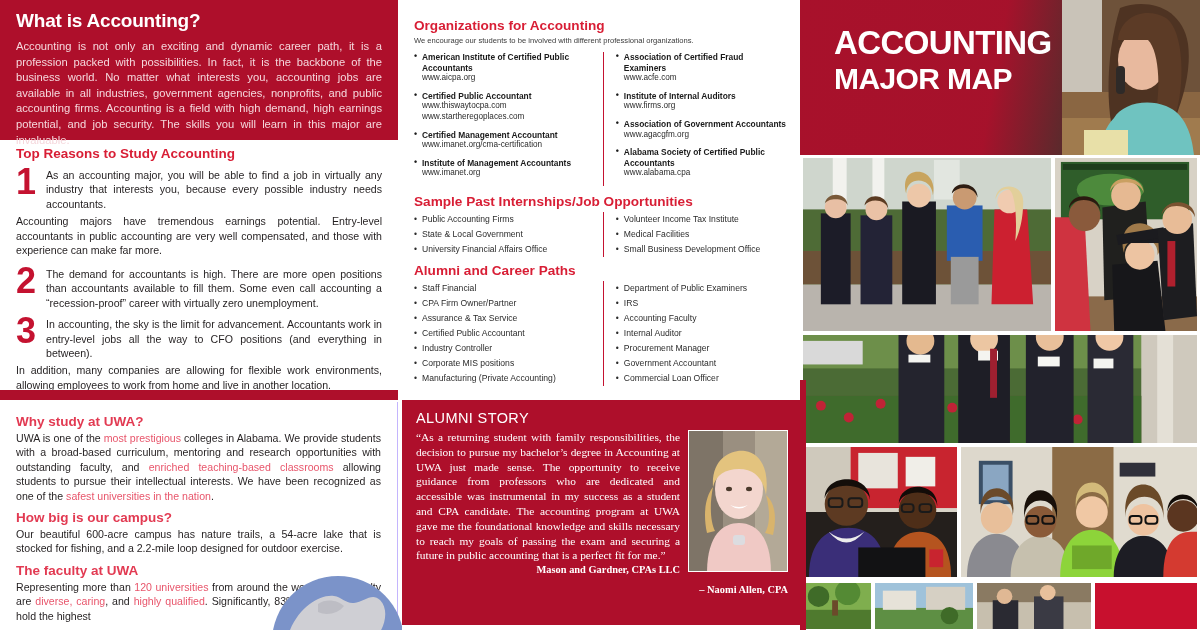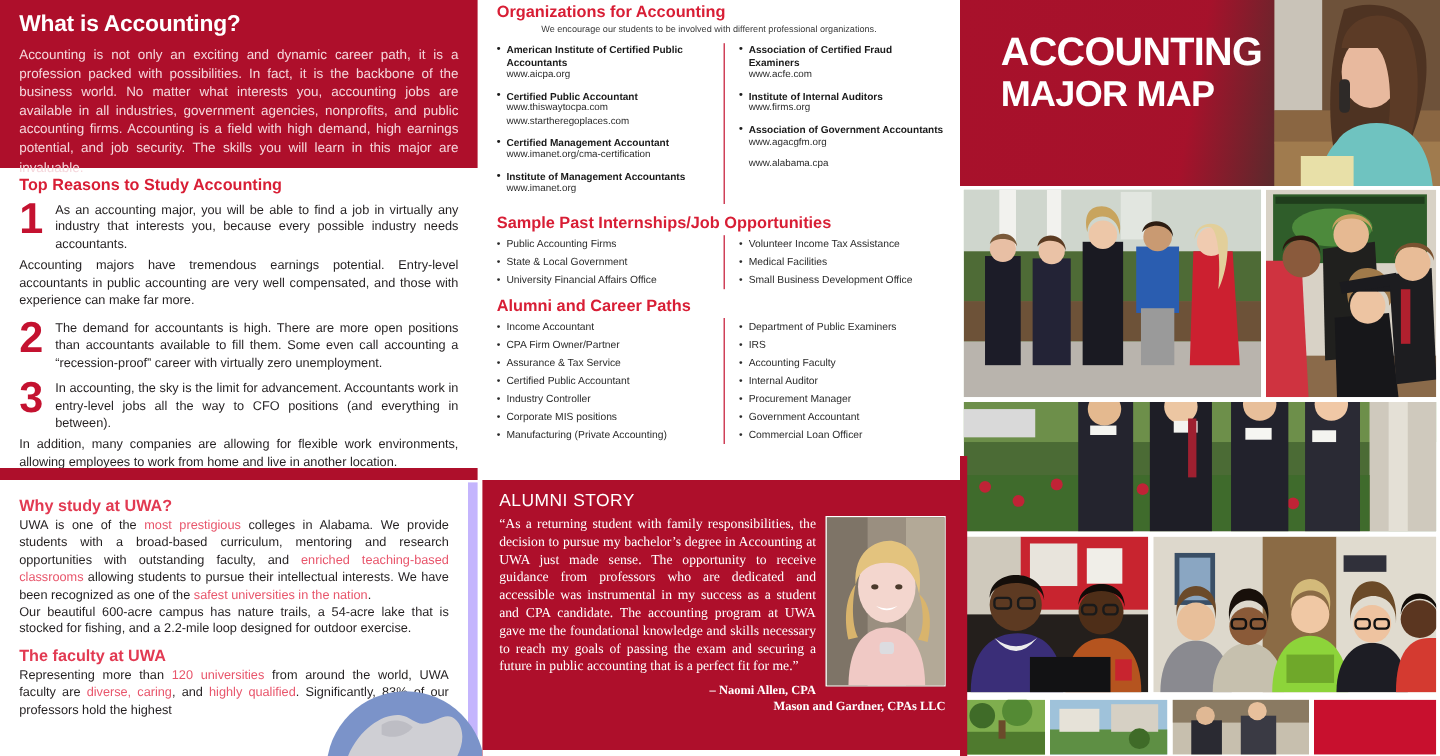--- a/index.html
+++ b/index.html
@@ -40,38 +40,38 @@
   }
   .plain-p { font-size:10.6px; line-height:14.6px; color:#231f20; text-align:justify; margin:3px 0 6px 0; }
 
   .red-divider {
     position:absolute; left:0; top:390px; width:398px; height:10px; background:#AE0F2B;
   }
 
   .lowleft {
     position:absolute; left:0; top:402px; width:398px; height:228px;
     padding:12px 16px 0 16px; background:#fff;
-    border-right:8px solid #c4b5fd;
+    border-right:1px solid #c4b5fd;
   }
   .lowleft h3 { font-size:13.5px; font-weight:bold; color:#E23A52; margin:0 0 2px 0; }
   .lowleft h3.tight { margin-top:7px; }
   .lowleft p { font-size:10.6px; line-height:14.4px; color:#231f20; text-align:justify; }
   .hl { color:#E8556B; }
 
   .globe {
     position:absolute; left:268px; bottom:0; width:140px; height:60px; overflow:hidden;
     pointer-events:none;
   }
 
   
   .col-mid { position:absolute; left:402px; top:0; width:398px; height:630px; background:#fff; }
 
-  .mid-top { padding:2px 12px 0 12px; }
+  .mid-top { padding:18px 12px 0 12px; }
   .mid-h2 { font-size:13.6px; font-weight:bold; color:#D81E35; margin-bottom:3px; }
-  .mid-sub { font-size:7.6px; color:#3a3a3a; margin-bottom:7px;margin-left:37px; }
+  .mid-sub { font-size:7.6px; color:#3a3a3a; margin-bottom:7px; }
 
   .two-col { display:flex; gap:4px; }
   .two-col .c1 { width:196px; padding-right:8px; }
   .two-col .c2 { width:196px; padding-left:12px; border-left:1.5px solid #C41230; }
 
   .org { margin-bottom:7px; }
   .org .name {
     font-size:8.4px; font-weight:bold; color:#1a1a1a; line-height:10.6px;
     position:relative; padding-left:8px;
   }
@@ -163,20 +163,21 @@
       </div>
       <p class="plain-p">In addition, many companies are allowing for flexible work environments, allowing employees to work from home and live in another location.</p>
     </div>
 
     <div class="red-divider"></div>
 
     <div class="lowleft">
       <h3>Why study at UWA?</h3>
       <p><span>UWA is one of the </span><span class="hl">most prestigious</span><span> colleges in Alabama. We provide students with a broad-based curriculum, mentoring and research opportunities with outstanding faculty, and </span><span class="hl">enriched teaching-based classrooms</span><span> allowing students to pursue their intellectual interests. We have been recognized as one of the </span><span class="hl">safest universities in the nation</span><span>.</span></p>
 
+      <h3 class="tight">How big is our campus?</h3>
       <p>Our beautiful 600-acre campus has nature trails, a 54-acre lake that is stocked for fishing, and a 2.2-mile loop designed for outdoor exercise.</p>
 
       <h3 class="tight">The faculty at UWA</h3>
       <p><span>Representing more than </span><span class="hl">120 universities</span><span> from around the world, UWA faculty are </span><span class="hl">diverse, caring</span><span>, and </span><span class="hl">highly qualified</span><span>. Significantly, 83% of our professors hold the highest</span></p>
 
       <div class="globe">
         <svg width="140" height="60" viewBox="0 0 140 60">
           <clipPath id="gclip">
               <rect x="0" y="0" width="140" height="60"></rect>
             </clipPath>
@@ -223,47 +224,48 @@
           </div>
           <div class="org">
             <div class="name">Institute of Internal Auditors</div>
             <div class="url">www.firms.org</div>
           </div>
           <div class="org">
             <div class="name">Association of Government Accountants</div>
             <div class="url">www.agacgfm.org</div>
           </div>
           <div class="org">
+            <div class="name">Alabama Society of Certified Public Accountants</div>
             <div class="url">www.alabama.cpa</div>
           </div>
         </div>
       </div>
     </div>
 
     <div class="mid-sec2">
       <div class="mid-h2">Sample Past Internships/Job Opportunities</div>
       <div class="two-col">
         <ul class="bullets c1">
           <li>Public Accounting Firms</li>
           <li>State &amp; Local Government</li>
           <li>University Financial Affairs Office</li>
         </ul>
         <ul class="bullets c2">
-          <li>Volunteer Income Tax Assistance</li>
+          <li>Volunteer Income Tax Institute</li>
           <li>Medical Facilities</li>
           <li>Small Business Development Office</li>
         </ul>
       </div>
     </div>
 
     <div class="mid-sec3">
       <div class="mid-h2">Alumni and Career Paths</div>
       <div class="two-col">
         <ul class="bullets c1">
-          <li>Income Accountant</li>
+          <li>Staff Financial</li>
           <li>CPA Firm Owner/Partner</li>
           <li>Assurance &amp; Tax Service</li>
           <li>Certified Public Accountant</li>
           <li>Industry Controller</li>
           <li>Corporate MIS positions</li>
           <li>Manufacturing (Private Accounting)</li>
         </ul>
         <ul class="bullets c2">
           <li>Department of Public Examiners</li>
           <li>IRS</li>
@@ -289,22 +291,22 @@
         <path d="M24 56 C 22 26, 44 18, 56 20 C 74 23, 80 42, 77 64 C 74 48, 66 38, 50 38 C 36 38, 27 44, 24 56 Z" fill="#E3C37E"></path>
         <path d="M24 56 C 20 76, 22 92, 26 100 L 18 102 C 14 84, 16 66, 24 56 Z" fill="#D9B46C"></path>
         <path d="M77 64 C 82 82, 80 96, 76 102 L 84 104 C 88 86, 86 72, 77 64 Z" fill="#D9B46C"></path>
         <ellipse cx="40" cy="58" rx="3" ry="2.2" fill="#4a3a2c"></ellipse>
         <ellipse cx="60" cy="58" rx="3" ry="2.2" fill="#4a3a2c"></ellipse>
         <path d="M41 74 Q 50 81 59 74 Q 50 78 41 74 Z" fill="#fff"></path>
         <rect x="44" y="104" width="12" height="10" rx="3" fill="#dcdce0"></rect>
       </svg>
     </div>
     <div class="quote">“As a returning student with family responsibilities, the decision to pursue my bachelor’s degree in Accounting at UWA just made sense. The opportunity to receive guidance from professors who are dedicated and accessible was instrumental in my success as a student and CPA candidate. The accounting program at UWA gave me the foundational knowledge and skills necessary to reach my goals of passing the exam and securing a future in public accounting that is a perfect fit for me.”</div>
+    <div class="attrib" style="margin-top:0;">Mason and Gardner, CPAs LLC</div>
     <div class="attrib">– Naomi Allen, CPA</div>
-    <div class="attrib" style="margin-top:0;">Mason and Gardner, CPAs LLC</div>
     <div class="alumni-strip"></div>
   </div>
 
   <div class="col-right">
 
     <div class="banner">
       <div class="photo">
         <svg width="400" height="155" viewBox="0 0 400 155" preserveAspectRatio="none">
           <rect width="400" height="155" fill="#7a5f45"></rect>
           <rect x="0" y="0" width="262" height="155" fill="#5a2a2c"></rect>

